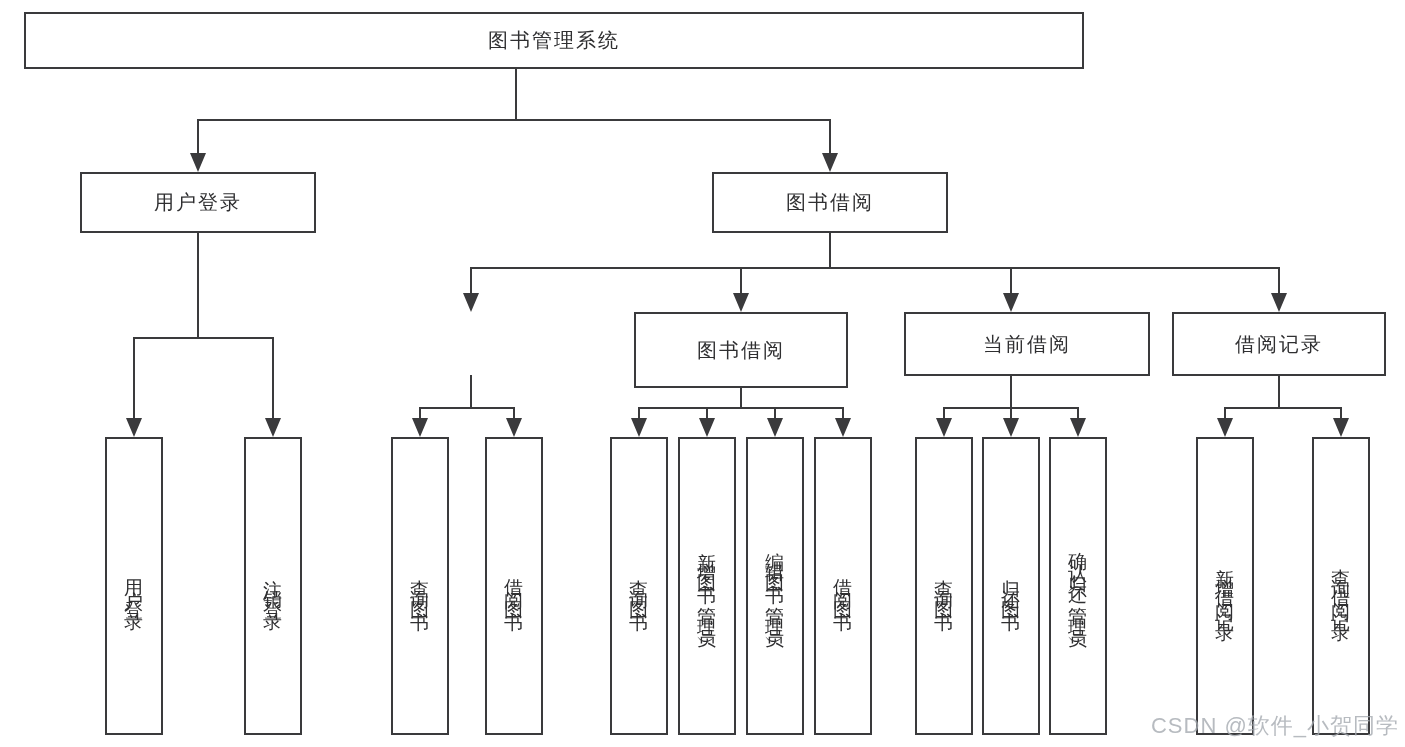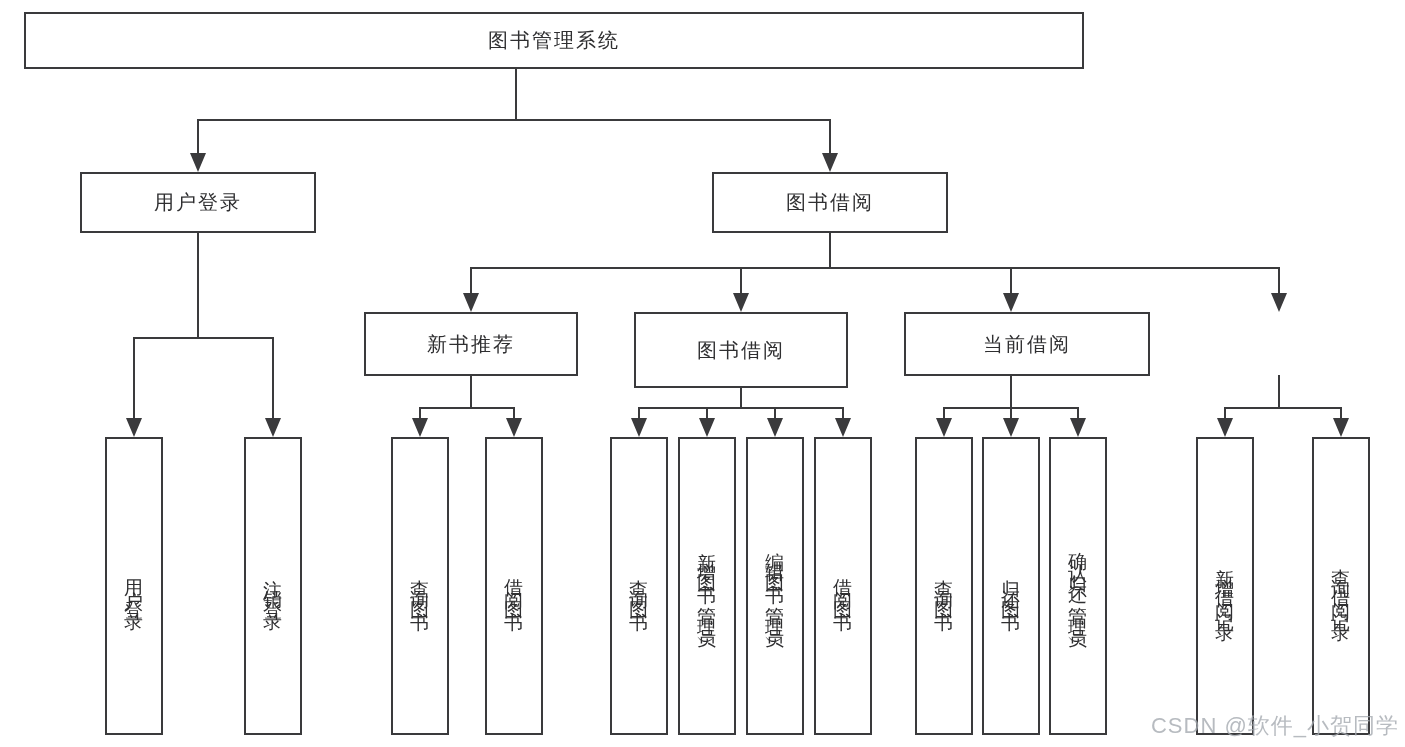--- a/index.html
+++ b/index.html
@@ -100,28 +100,28 @@
     <span class="hlabel">图书管理系统</span>
   </div>
 
   <div class="box" style="left:80px;top:172px;width:236px;height:61px;">
     <span class="hlabel">用户登录</span>
   </div>
   <div class="box" style="left:712px;top:172px;width:236px;height:61px;">
     <span class="hlabel">图书借阅</span>
   </div>
 
-  <div class="box" style="left:364px;top:312px;width:214px;height:64px;">
-    <span class="hlabel">新书推荐</span>
-  </div>
   <div class="box" style="left:634px;top:312px;width:214px;height:76px;">
     <span class="hlabel">图书借阅</span>
   </div>
   <div class="box" style="left:904px;top:312px;width:246px;height:64px;">
     <span class="hlabel">当前借阅</span>
+  </div>
+  <div class="box" style="left:1172px;top:312px;width:214px;height:64px;">
+    <span class="hlabel">借阅记录</span>
   </div>
 
   <div class="leaf" style="left:105px;">
     <span class="vlabel">用户登录</span>
   </div>
   <div class="leaf" style="left:244px;">
     <span class="vlabel">注销登录</span>
   </div>
 
   <div class="leaf" style="left:391px;">

